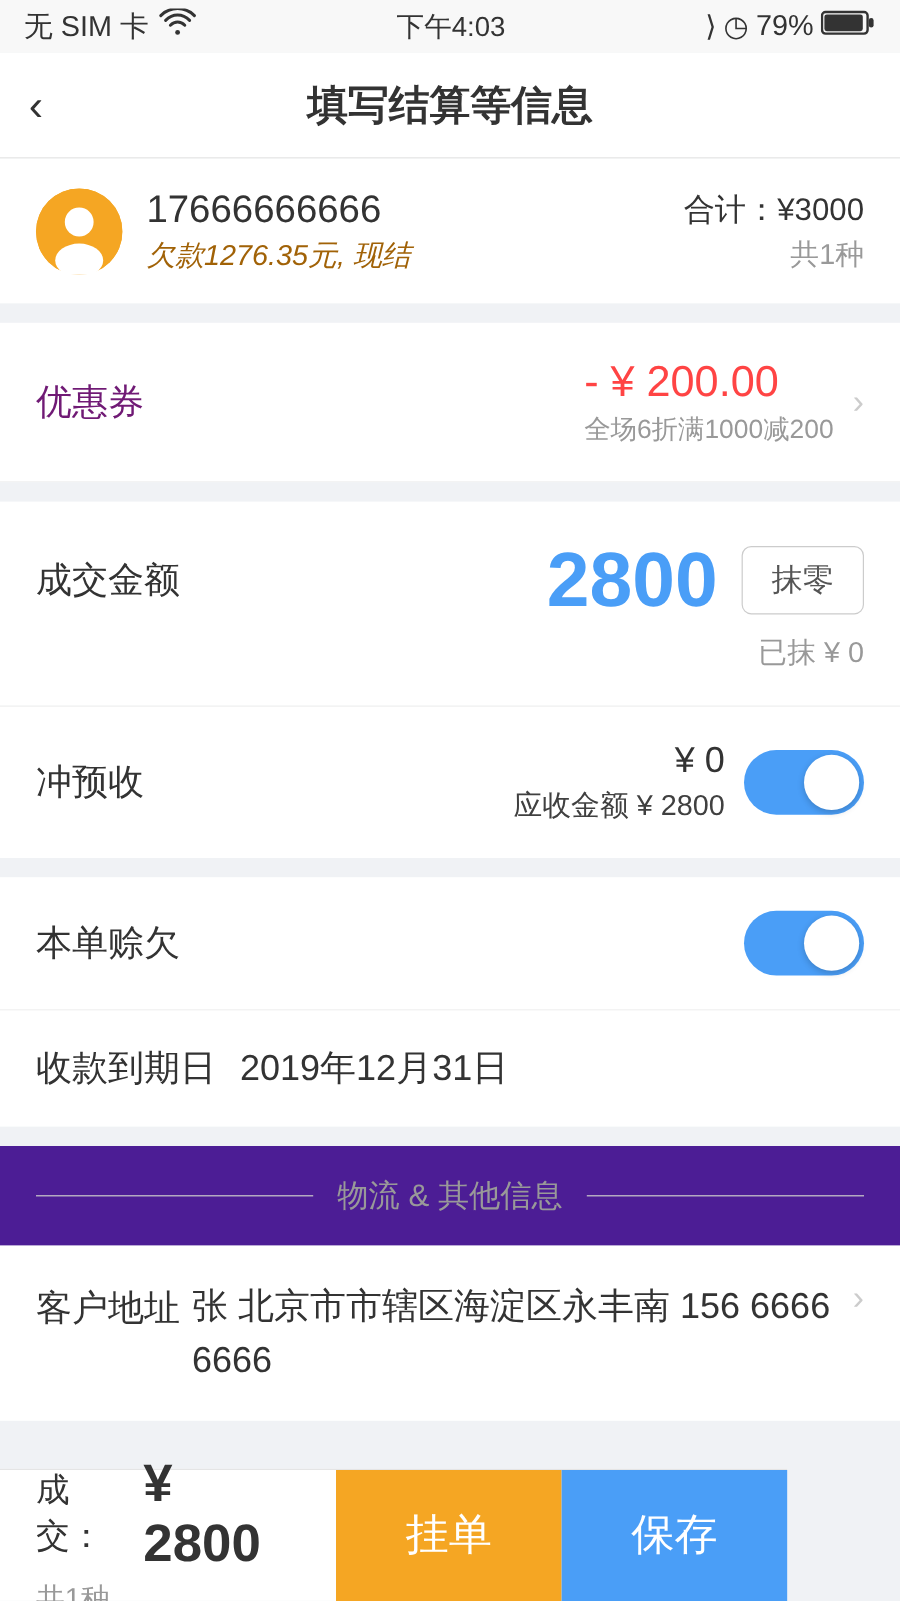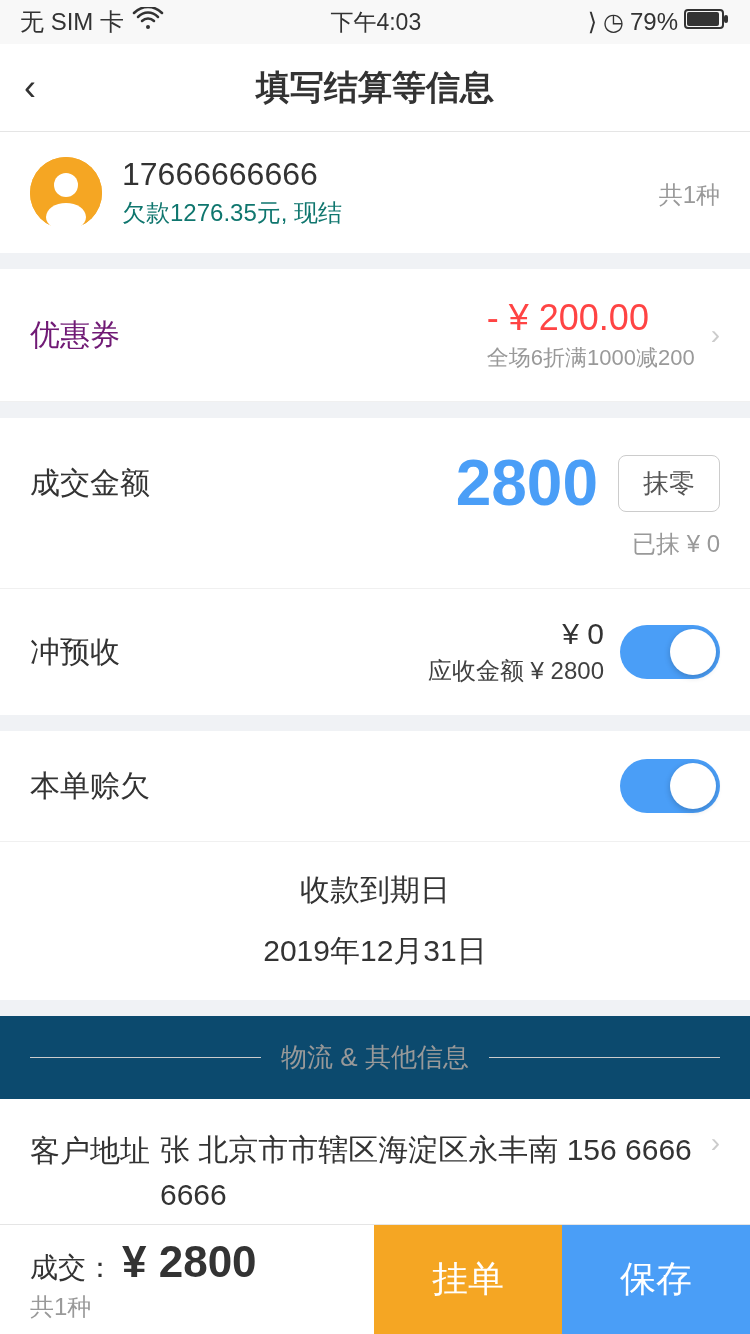--- a/index.html
+++ b/index.html
@@ -87,22 +87,23 @@
       height: 72px;
     }
     .customer-info {}
     .customer-phone {
       font-size: 32px;
       font-weight: 500;
       color: #333;
     }
     .customer-debt {
       font-size: 24px;
-      color: #0f766e;
+      color: #a16207;
       margin-top: 4px;
+      font-style: italic;
     }
     .customer-right {
       text-align: right;
     }
     .total-label {
       font-size: 26px;
       color: #333;
     }
     .total-count {
       font-size: 24px;
@@ -267,34 +268,33 @@
     
     .due-date-section {
       background: #fff;
       padding: 28px 30px;
       border-top: 1px solid #f0f0f0;
     }
     .due-row {
       display: flex;
       align-items: center;
       gap: 20px;
-      flex-direction: column;
     }
     .due-label {
       font-size: 30px;
       color: #333;
     }
     .due-date {
       font-size: 30px;
       color: #333;
     }
 
     
     .logistics-header {
-      background: #0c4a6e;
+      background: #4c1d95;
       padding: 24px 30px;
       display: flex;
       align-items: center;
       justify-content: center;
       gap: 20px;
     }
     .logistics-line {
       flex: 1;
       height: 1px;
       background: #ccc;
@@ -324,21 +324,21 @@
       color: #333;
       flex: 1;
       line-height: 1.5;
     }
 
     
     .bottom-bar {
       position: fixed;
       bottom: 0;
       left: 0;
-      width: 750px;
+      width: 656px;
       height: 110px;
       background: #fff;
       display: flex;
       align-items: center;
       border-top: 1px solid #e5e5e5;
     }
     .bottom-summary {
       flex: 1;
       padding: 0 30px;
     }
@@ -433,20 +433,21 @@
           <circle cx="36" cy="28" r="12" fill="#fff"></circle>
           <ellipse cx="36" cy="60" rx="20" ry="14" fill="#fff"></ellipse>
         </svg>
       </div>
       <div class="customer-info">
         <div class="customer-phone">17666666666</div>
         <div class="customer-debt">欠款1276.35元, 现结</div>
       </div>
     </div>
     <div class="customer-right">
+      <div class="total-label">合计：¥3000</div>
       <div class="total-count">共1种</div>
     </div>
   </div>
 
   <div class="section-divider"></div>
 
   <div class="row">
     <div class="row-label">优惠券</div>
     <div class="row-right">
       <div>

